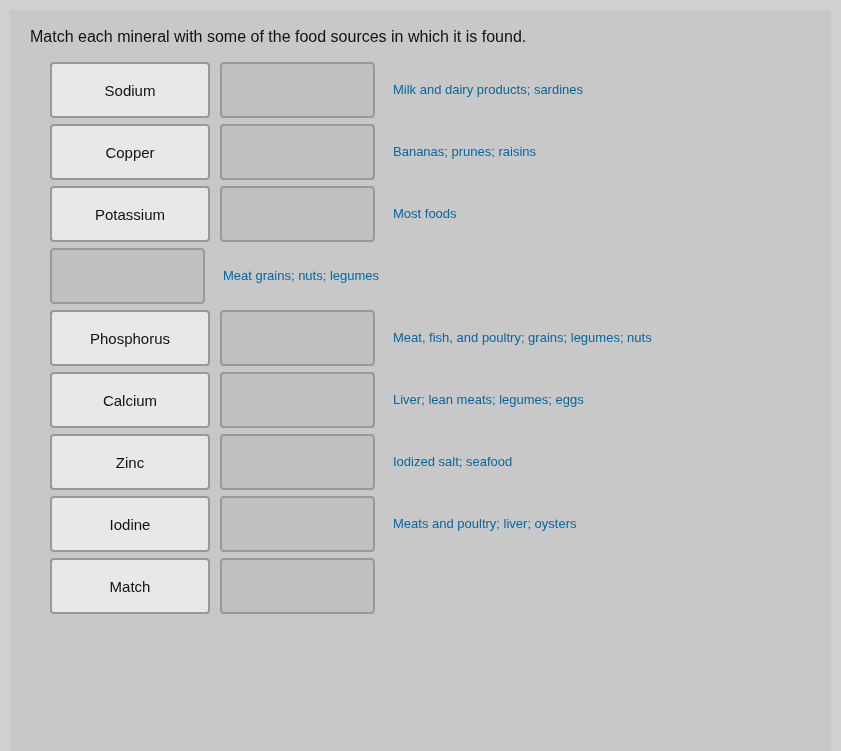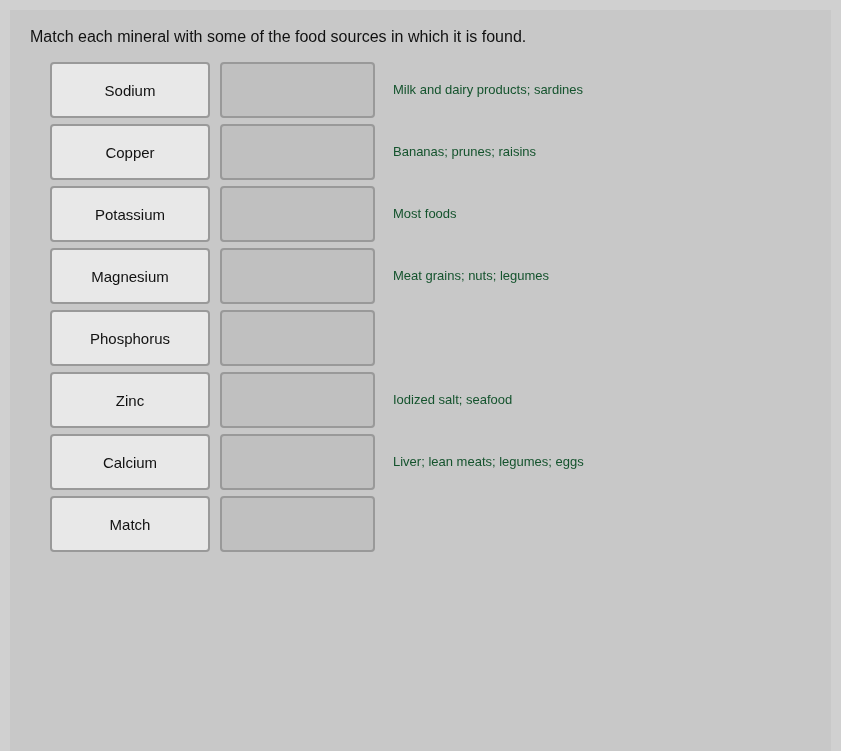--- a/index.html
+++ b/index.html
@@ -63,21 +63,21 @@
       width: 155px;
       min-height: 56px;
       background: #c0c0c0;
       border: 2px solid #999;
       border-radius: 4px;
       flex-shrink: 0;
     }
 
     .food-source {
       font-size: 13px;
-      color: #14532d;
+      color: #0369a1;
       flex: 1;
       padding-left: 8px;
       line-height: 1.4;
     }
   </style>
 </head>
 <body>
 
 <div class="page-container">
   <p class="instruction">Match each mineral with some of the food sources in which it is found.</p>
@@ -93,36 +93,41 @@
         <div class="mineral-box">Copper</div>
         <div class="drop-box"></div>
         <span class="food-source">Bananas; prunes; raisins</span>
       </div>
       <div class="match-row">
         <div class="mineral-box">Potassium</div>
         <div class="drop-box"></div>
         <span class="food-source">Most foods</span>
       </div>
       <div class="match-row">
-        <div class="mineral-box">Magnesium</div>
         <div class="drop-box"></div>
         <span class="food-source">Meat grains; nuts; legumes</span>
       </div>
       <div class="match-row">
         <div class="mineral-box">Phosphorus</div>
         <div class="drop-box"></div>
+        <span class="food-source">Meat, fish, and poultry; grains; legumes; nuts</span>
+      </div>
+      <div class="match-row">
+        <div class="mineral-box">Calcium</div>
+        <div class="drop-box"></div>
+        <span class="food-source">Liver; lean meats; legumes; eggs</span>
       </div>
       <div class="match-row">
         <div class="mineral-box">Zinc</div>
         <div class="drop-box"></div>
         <span class="food-source">Iodized salt; seafood</span>
       </div>
       <div class="match-row">
-        <div class="mineral-box">Calcium</div>
+        <div class="mineral-box">Iodine</div>
         <div class="drop-box"></div>
-        <span class="food-source">Liver; lean meats; legumes; eggs</span>
+        <span class="food-source">Meats and poultry; liver; oysters</span>
       </div>
       <div class="match-row">
         <div class="mineral-box">Match</div>
         <div class="drop-box"></div>
       </div>
     </div>
 </div>
 
 </body></html>

